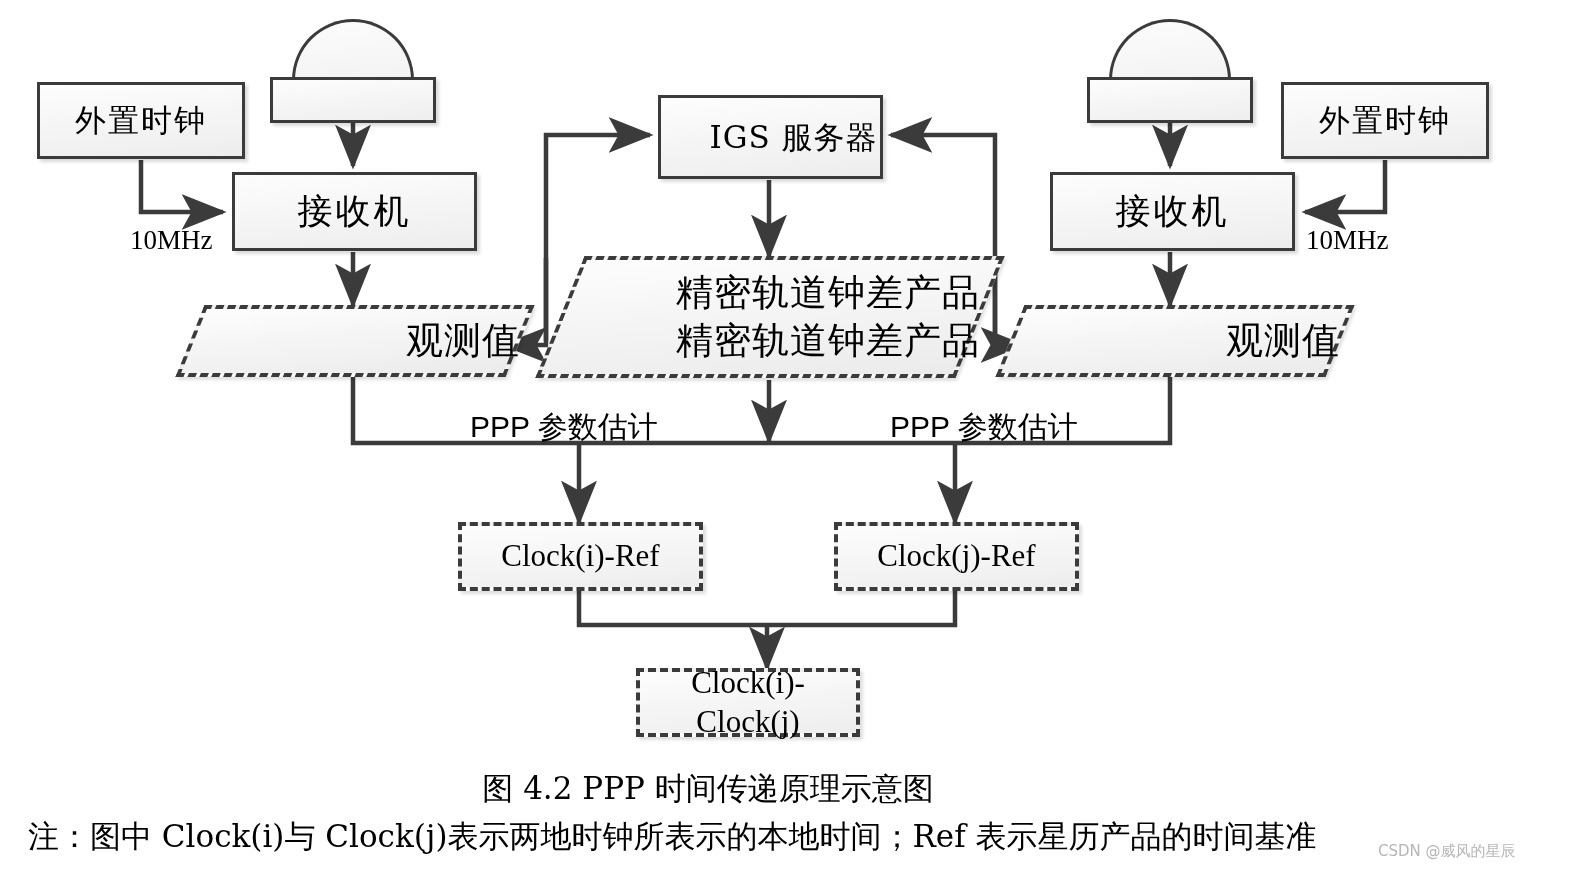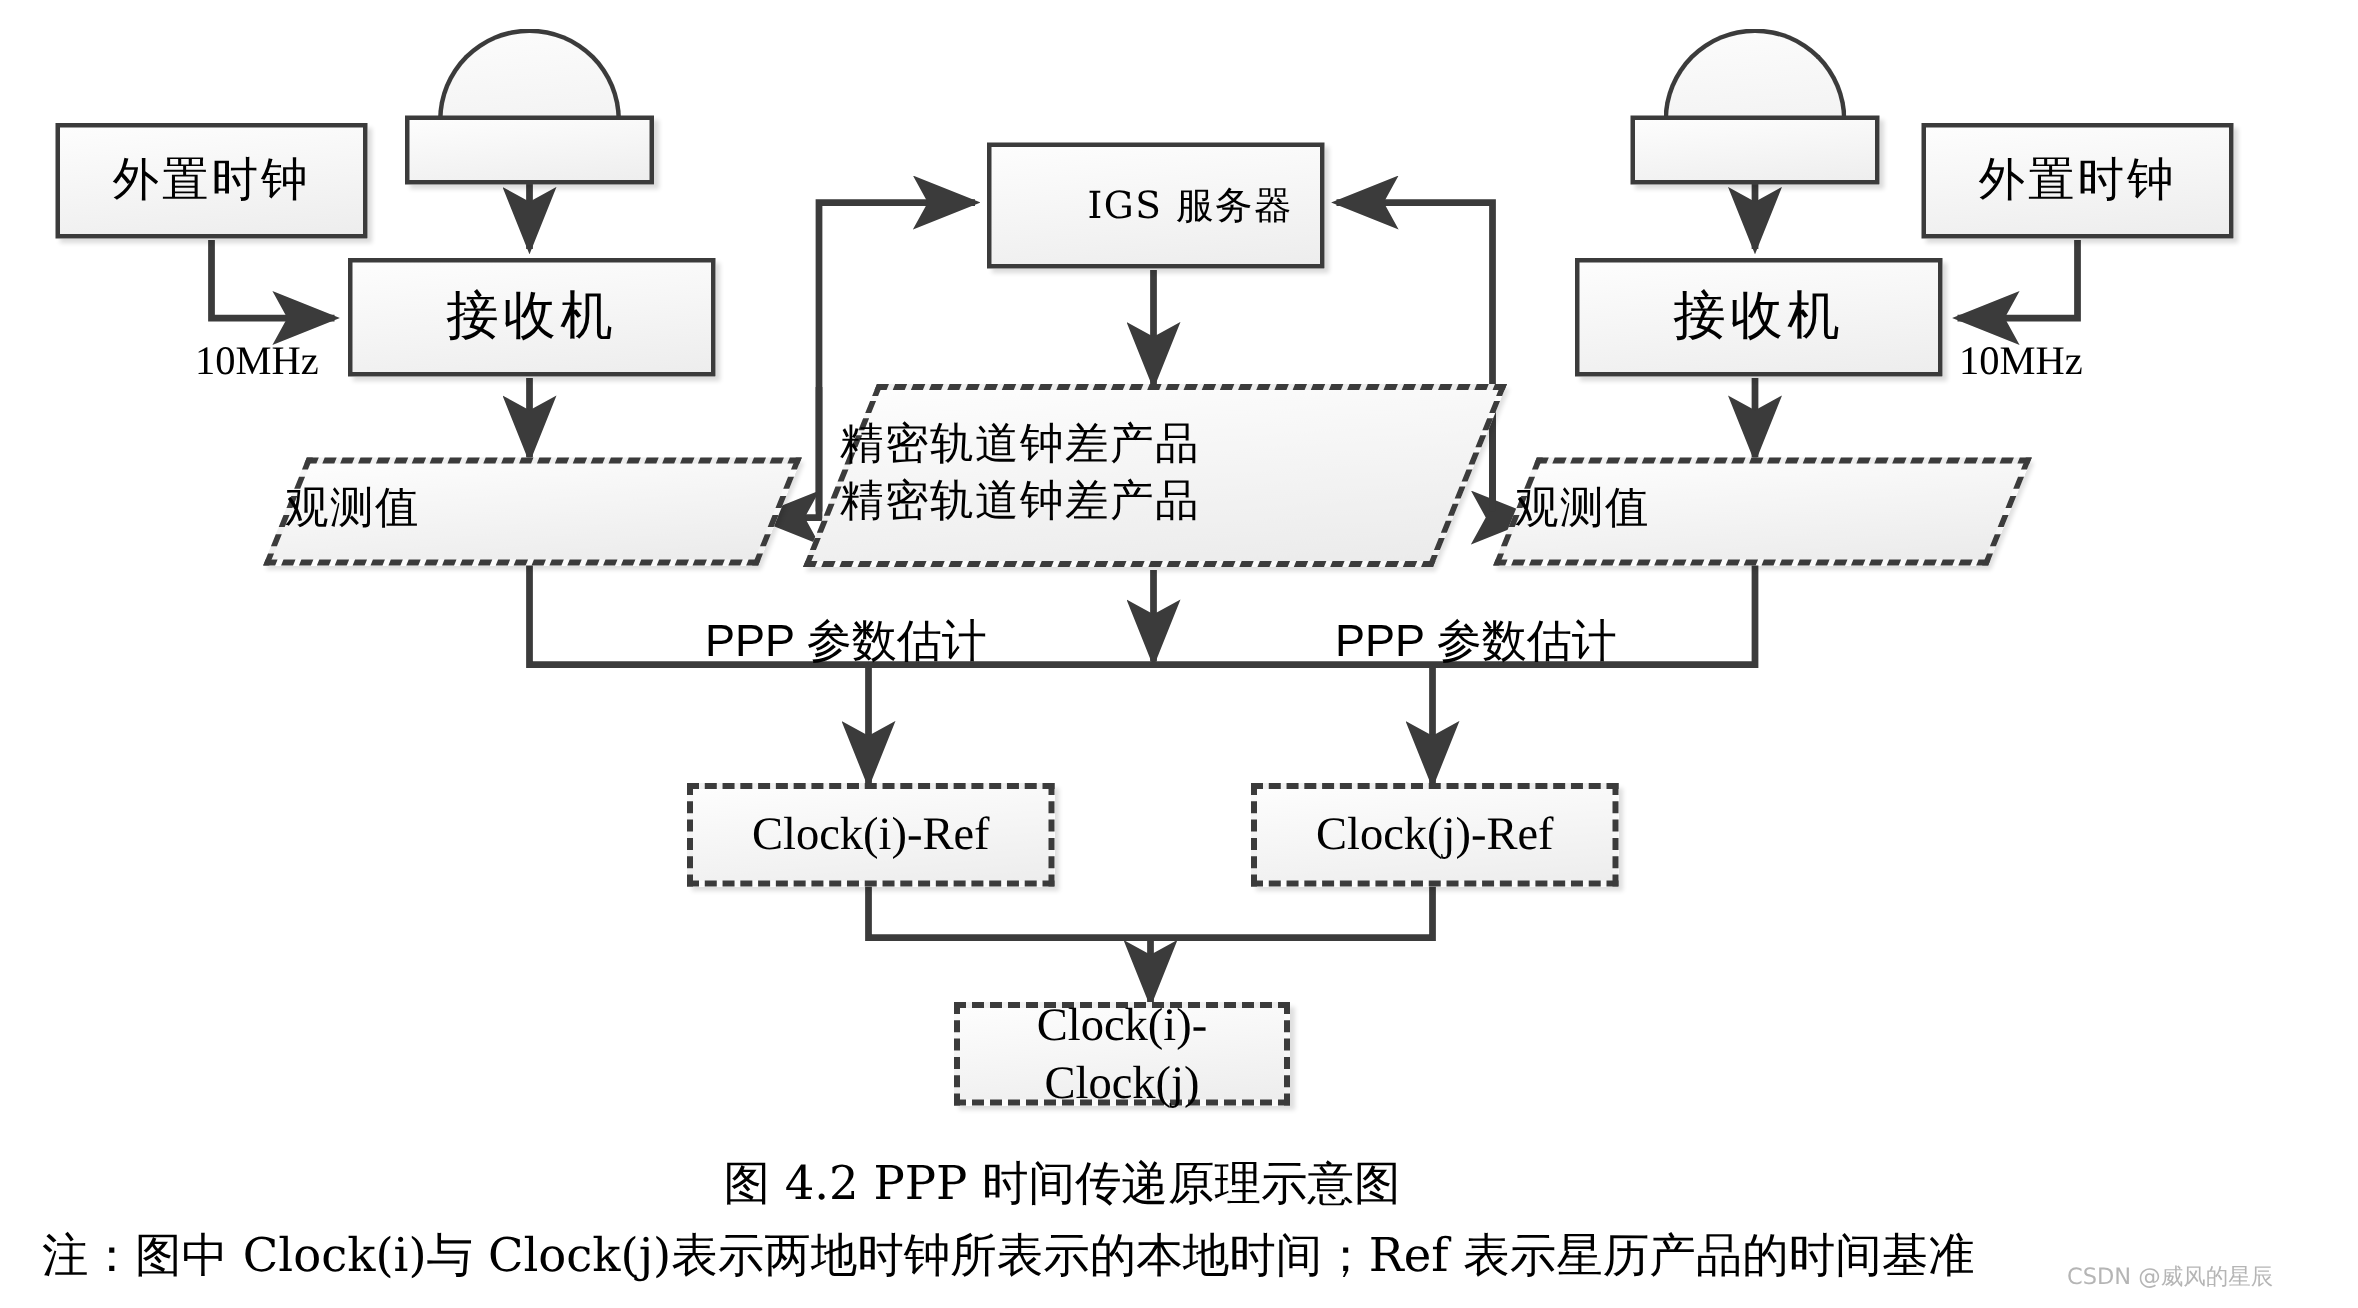--- a/index.html
+++ b/index.html
@@ -26,21 +26,21 @@
   }
   .dashed{
     border:4px dashed #3b3b3b;
     box-shadow:3px 3px 3px rgba(0,0,0,0.13);
   }
   .cn{font-family:"DejaVu Serif","Liberation Serif",serif;}
 
   
   .clockbox{font-size:31px;letter-spacing:2px;}
   .recvbox{font-size:35px;letter-spacing:3px;}
-  .igsbox{font-size:25px;letter-spacing:1px;padding-left:46px;}
+  .igsbox{font-size:31px;letter-spacing:1px;padding-left:46px;}
   .clkref{font-size:31px;letter-spacing:0px;}
 
   
   .antenna{position:absolute;}
   .antenna .dome{
     position:absolute;left:22px;top:0;width:122px;height:61px;
     border:3px solid #3b3b3b;border-bottom:none;
     border-radius:61px 61px 0 0;
     background:linear-gradient(175deg,#fcfcfc 0%,#f3f3f3 100%);
     box-sizing:border-box;
@@ -57,24 +57,24 @@
   .para .skin{
     position:absolute;left:0;top:0;width:100%;height:100%;
     transform:skewX(-22deg);
     border:4px dashed #3b3b3b;
     box-sizing:border-box;
     background:linear-gradient(175deg,#fdfdfd 0%,#f4f4f4 50%,#ebebeb 100%);
     box-shadow:3px 3px 3px rgba(0,0,0,0.12);
   }
   .para .txt{
     position:absolute;left:0;top:0;width:100%;height:100%;
-    display:flex;align-items:center;justify-content:flex-start;
+    display:flex;align-items:center;justify-content:flex-end;
     text-align:center;line-height:1.3;
-    font-size:29px;letter-spacing:1px;
-    font-family:Liberation Mono, monospace;
+    font-size:37px;letter-spacing:1px;
+    font-family:Liberation Sans, sans-serif;
   }
 
   
   .lbl{position:absolute;font-size:27px;white-space:nowrap;}
   .lbl-cn{font-family:Liberation Sans, sans-serif;font-size:30px;}
 
   
   .caption{
     position:absolute;white-space:nowrap;
     font-family:"DejaVu Serif","Liberation Serif",serif;

